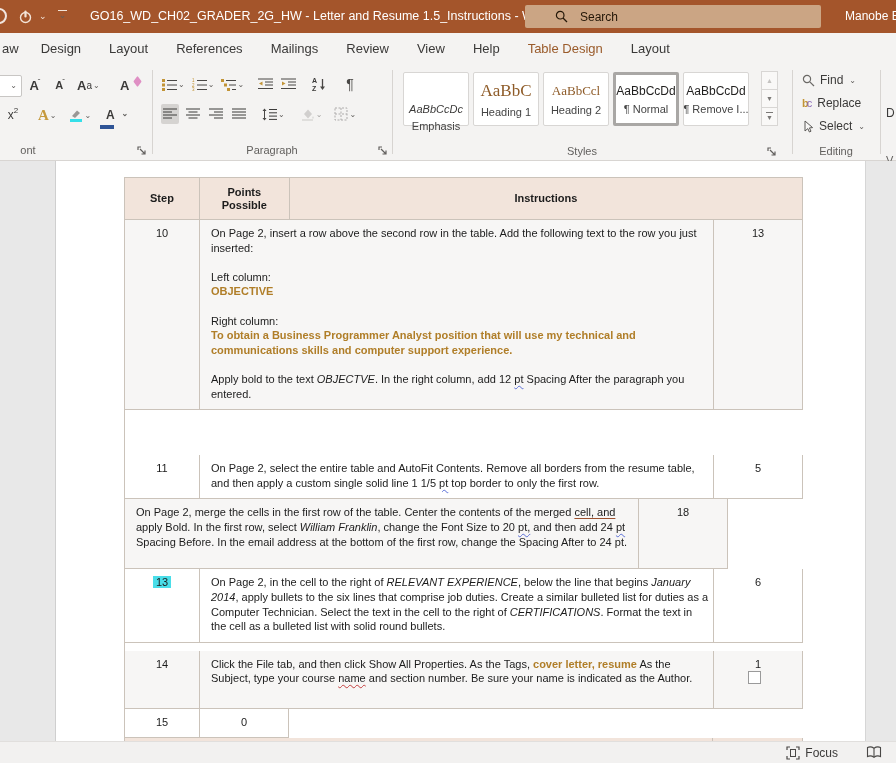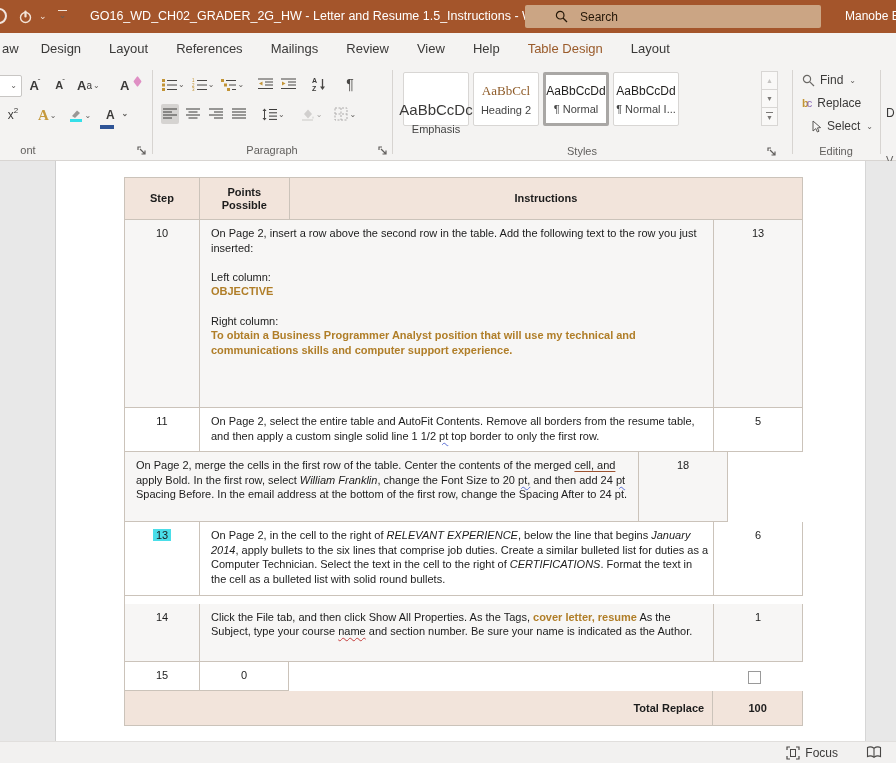--- a/index.html
+++ b/index.html
@@ -48,21 +48,21 @@
   .clearA .diamond { position:absolute; right:-7px; top:3px; width:7px; height:7px; background:#df8fc4; transform:rotate(45deg) skew(8deg,8deg); border-radius:1px; }
   .sup2 { font-size:8px; position:relative; top:-5px; }
   .combo-sliver { position:absolute; left:-36px; top:11px; width:58px; height:22px; background:#fff; border:1px solid #c8c6c4; border-radius:2px; }
   .combo-sliver .chv { position:absolute; right:4px; top:5px; }
   .pilcrow { font-size:14px; color:#494745; }
 
   
   .style-card { width:66px; height:54px; background:#fff; border:1px solid #d8d6d4; border-radius:2px; margin-right:4px; display:flex; flex-direction:column; align-items:center; justify-content:center; cursor:default; }
   .style-card.selected { border:3px solid #a9a7a5; }
   .style-sample { white-space:nowrap; color:#201f1e; }
-  .style-sample.emphasis { font-size:15px; color:#3b3a39;margin-top:37px; }
+  .style-sample.emphasis { font-style:italic; font-size:11px; color:#3b3a39;margin-top:37px; }
   .style-sample.h1 { font-family:"Liberation Serif",serif; font-size:17px; color:#8e5b28; }
   .style-sample.h2 { font-family:"Liberation Serif",serif; font-size:13px; color:#8e5b28; }
   .style-sample.normal { font-size:12px; }
   .style-label { font-size:11px; color:#444; margin-top:5px; white-space:nowrap; }
   .gal-scroll { position:absolute; right:14px; top:8px; width:17px; height:54px; display:flex; flex-direction:column; }
   .gal-btn { flex:1; border:1px solid #d8d6d4; background:#f9f8f7; font-size:7px; color:#7a7876; display:flex; align-items:center; justify-content:center; margin-top:-1px; }
   .gal-btn .bar { border-top:1px solid #7a7876; width:7px; margin-bottom:1px; }
 
   
   .edit-item { display:flex; align-items:center; gap:5px; font-size:12px; color:#3b3a39; }
@@ -326,30 +326,34 @@
   </div>
   <div class="vsep" style="left:392px;"></div>
 
   <div style="position:absolute; left:392px; width:400px; height:97px;">
     <div class="rrow" style="left:11px; top:8px;">
         <div class="style-card">
           <div class="style-sample emphasis">AaBbCcDc</div>
           <div class="style-label">Emphasis</div>
         </div>
         <div class="style-card">
+          <div class="style-sample h1">AaBbC</div>
+          <div class="style-label">Heading 1</div>
+        </div>
+        <div class="style-card">
           <div class="style-sample h2">AaBbCcl</div>
           <div class="style-label">Heading 2</div>
         </div>
         <div class="style-card selected">
           <div class="style-sample normal">AaBbCcDd</div>
           <div class="style-label">¶ Normal</div>
         </div>
         <div class="style-card">
           <div class="style-sample normal">AaBbCcDd</div>
-          <div class="style-label">¶ Normal I...</div>
+          <div class="style-label">¶ Remove I...</div>
         </div>
       </div>
     <div class="gal-scroll">
       <div class="gal-btn" style="color:#c4c2c0;">▲</div>
       <div class="gal-btn">▼</div>
       <div class="gal-btn" style="flex-direction:column;"><span class="bar"></span>▼</div>
     </div>
     <div class="grplabel" style="left:0; width:380px;">Styles</div>
     <div class="launcher" style="left:374px;">
       <svg width="11" height="11" viewBox="0 0 11 11">
@@ -366,21 +370,21 @@
         <circle cx="5" cy="5" r="3.6" fill="none" stroke="#6b6966" stroke-width="1.2"></circle>
         <line x1="7.8" y1="7.8" x2="12" y2="12" stroke="#6b6966" stroke-width="1.2"></line>
       </svg>
       <span>Find</span>
         <span class="chv">⌄</span>
     </div>
     <div class="edit-item" style="position:absolute; left:10px; top:32px;">
       <span><span class="rep-b">b</span><span class="rep-c">c</span></span>
       <span>Replace</span>
     </div>
-    <div class="edit-item" style="position:absolute; left:18px; top:55px;">
+    <div class="edit-item" style="position:absolute; left:10px; top:55px;">
       <svg width="12" height="13" viewBox="0 0 12 13">
         <path d="M3,1 L3,11 L5.8,8.6 L7.4,12 L9,11.2 L7.4,7.9 L10.6,7.6 Z" fill="#f8f7f6" stroke="#5a5856" stroke-width="1"></path>
       </svg>
       <span>Select</span>
         <span class="chv">⌄</span>
     </div>
     <div class="grplabel" style="left:0; width:88px;">Editing</div>
   </div>
   <div class="vsep" style="left:880px;"></div>
 
@@ -403,27 +407,28 @@
             <div class="tc step"><span class="stepnum">10</span></div>
             <div class="tc instr">
               <div class="para"><span>On Page 2, insert a row above the second row in the table. Add the following text to the row you just inserted:</span></div>
               <div class="para"></div>
               <div class="para"><span>Left column:</span></div>
               <div class="para"><span class="seg-g">OBJECTIVE</span></div>
               <div class="para"></div>
               <div class="para"><span>Right column:</span></div>
               <div class="para"><span class="seg-g">To obtain a Business Programmer Analyst position that will use my technical and communications skills and computer support experience.</span></div>
               <div class="para"></div>
+              <div class="para"><span>Apply bold to the text </span><span class="seg-i">OBJECTVE</span><span>. In the right column, add 12 </span><span class="seg-sq">pt</span><span> Spacing After the paragraph you entered.</span></div>
             </div>
             <div class="tc pts">13</div>
           </div>
-          <div class="trow" style="min-height: 37px;">
+          <div class="trow" style="min-height: 37px; margin-top: 45px;">
             <div class="tc step"><span class="stepnum">11</span></div>
             <div class="tc instr">
-              <div class="para"><span>On Page 2, select the entire table and AutoFit Contents. Remove all borders from the resume table, and then apply a custom single solid line 1 1/2 </span><span class="seg-sq">pt</span><span> top border to only the first row.</span></div>
+              <div class="para"><span>On Page 2, select the entire table and AutoFit Contents. Remove all borders from the resume table, and then apply a custom single solid line 1 1/5 </span><span class="seg-sq">pt</span><span> top border to only the first row.</span></div>
             </div>
             <div class="tc pts">5</div>
           </div>
           <div class="trow shaded" style="min-height: 70px;">
             <div class="tc instr">
               <div class="para"><span>On Page 2, merge the cells in the first row of the table. Center the contents of the merged </span><span class="seg-u">cell, and</span><span> apply Bold. In the first row, select </span><span class="seg-i">William Franklin</span><span>, change the Font Size to 20 </span><span class="seg-sq">pt,</span><span> and then add 24 </span><span class="seg-sq">pt</span><span> Spacing Before. In the email address at the bottom of the first row, change the Spacing After to 24 pt.</span></div>
             </div>
             <div class="tc pts">18</div>
           </div>
           <div class="trow" style="min-height: 70px;">

